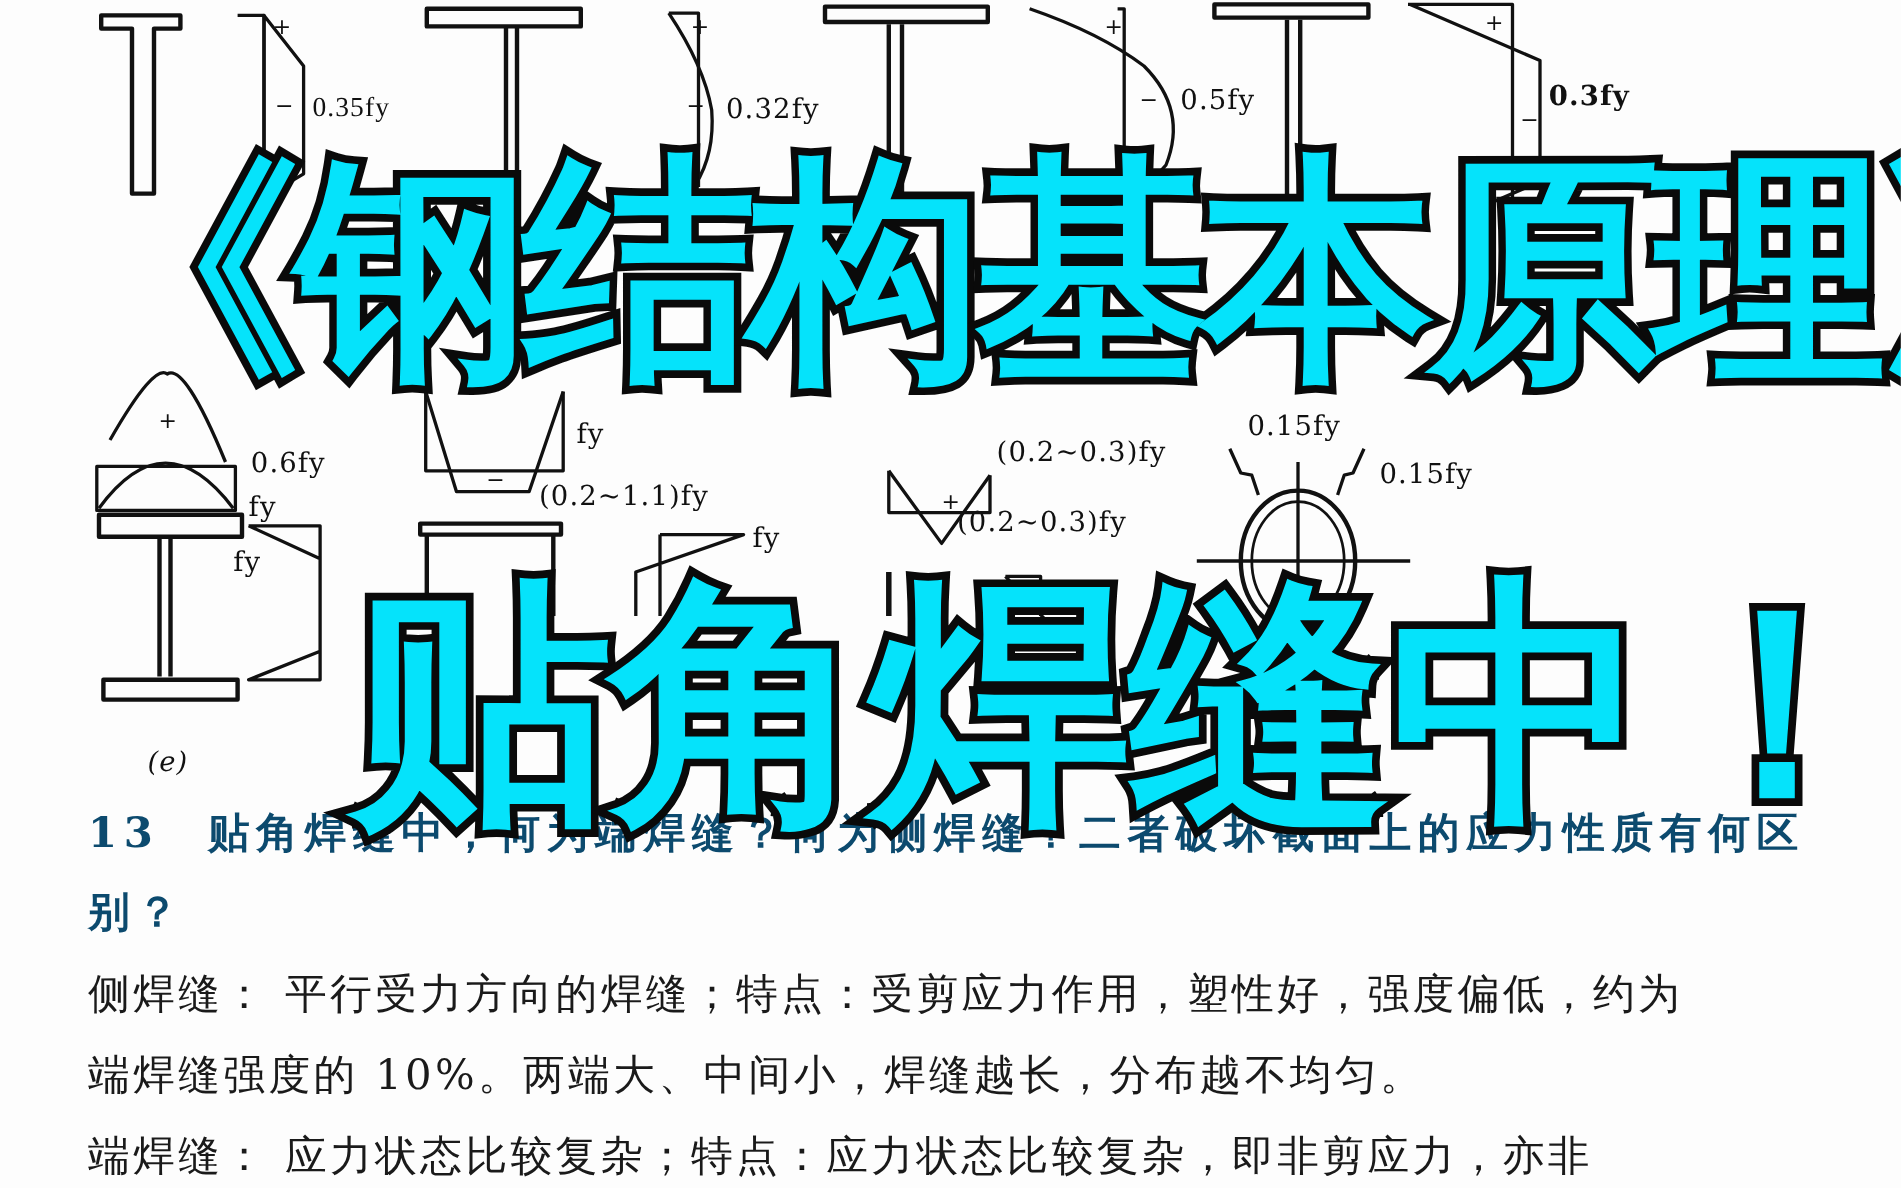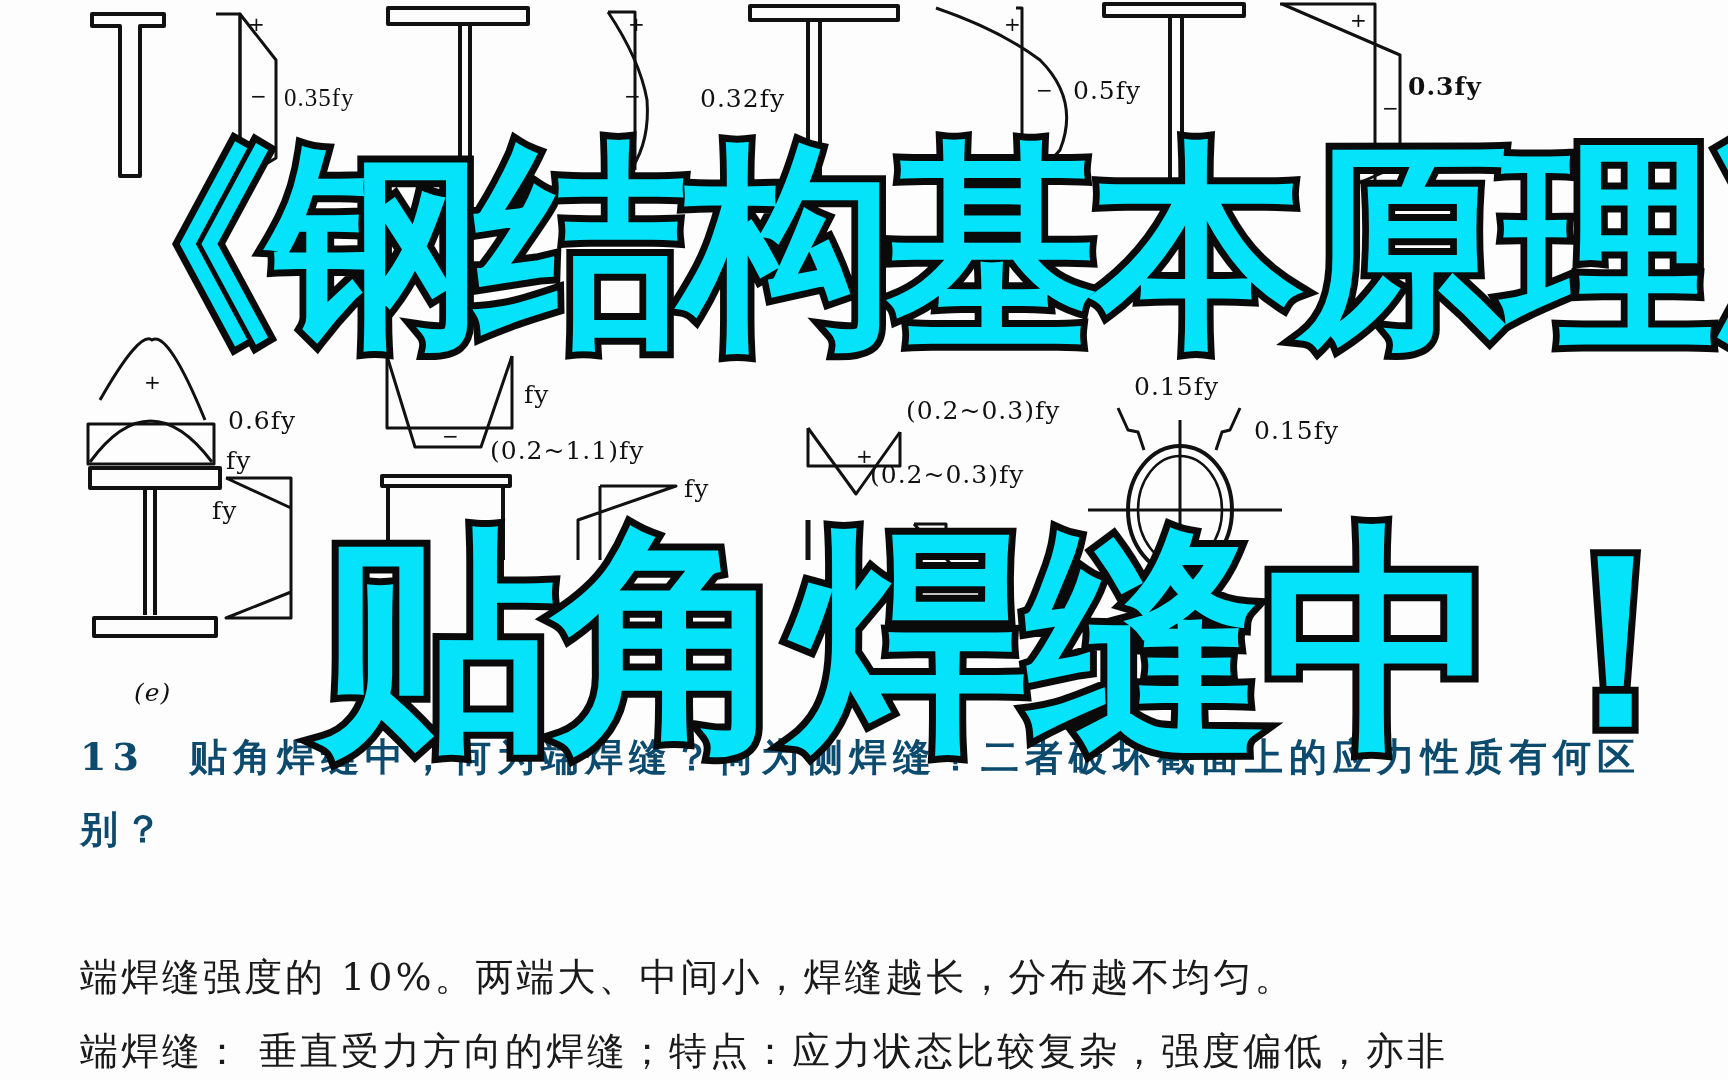--- a/index.html
+++ b/index.html
@@ -105,21 +105,21 @@
     <g>
       <ellipse cx="1180" cy="510" rx="52" ry="64"></ellipse>
       <ellipse cx="1180" cy="510" rx="42" ry="54" stroke-width="2.5"></ellipse>
       <path d="M1180 420 V600 M1088 510 H1282" stroke-width="3"></path>
       <path d="M1118 408 L1128 430 L1138 432 L1144 450" stroke-width="3"></path>
       <path d="M1240 408 L1230 430 L1222 432 L1216 450" stroke-width="3"></path>
     </g>
   </svg>
 
   <div class="lbl" style="left:284px;top:84px;font-family:Liberation Serif, serif;">0.35fy</div>
-  <div class="lbl" style="left:660px;top:84px;margin-left:40px;">0.32fy</div>
+  <div class="lbl" style="left:660px;top:84px;">0.32fy</div>
   <div class="lbl" style="left:1073px;top:76px;text-align:right;">0.5fy</div>
   <div class="lbl" style="left:1408px;top:72px;font-weight:bold;">0.3fy</div>
 
   <div class="lbl" style="left:228px;top:406px;text-align:center;">0.6fy</div>
   <div class="lbl" style="left:226px;top:446px;">fy</div>
   <div class="lbl" style="left:212px;top:496px;">fy</div>
   <div class="lbl" style="left:134px;top:678px;font-style:italic;">(e)</div>
 
   <div class="lbl" style="left:524px;top:380px;">fy</div>
   <div class="lbl" style="left:490px;top:436px;">(0.2~1.1)fy</div>
@@ -143,21 +143,22 @@
   <span class="sign" style="left:442px;top:424px;">−</span>
   <span class="sign" style="left:856px;top:444px;">+</span>
 
   <div class="title title-line1">《钢结构基本原理》</div>
   <div class="title title-line2">贴角焊缝中！</div>
 
   <div class="doc red" style="top:738px;">
     <span>13</span><span style="display:inline-block;width:44px;"></span><span>贴角焊缝中，何为端焊缝？何为侧焊缝？二者破坏截面上的应力性质有何区</span>
   </div>
   <div class="doc red" style="top:810px;">别？</div>
+  <div class="doc black" style="top:884px;">侧焊缝：  平行受力方向的焊缝；特点：受剪应力作用，塑性好，强度偏低，约为</div>
   <div class="doc black" style="top:958px;">端焊缝强度的 10%。两端大、中间小，焊缝越长，分布越不均匀。</div>
-  <div class="doc black" style="top:1032px;">端焊缝：   垂直受力方向的焊缝；特点：应力状态比较复杂，强度偏低，亦非</div>
+  <div class="doc black" style="top:1032px;">端焊缝：   应力状态比较复杂；特点：应力状态比较复杂，即非剪应力，亦非</div>
 </div>
 
 <style>
   .title{z-index:5;}
   .doc{z-index:1;}
   .title-line2{z-index:6;}
 </style>
 
 </body></html>

